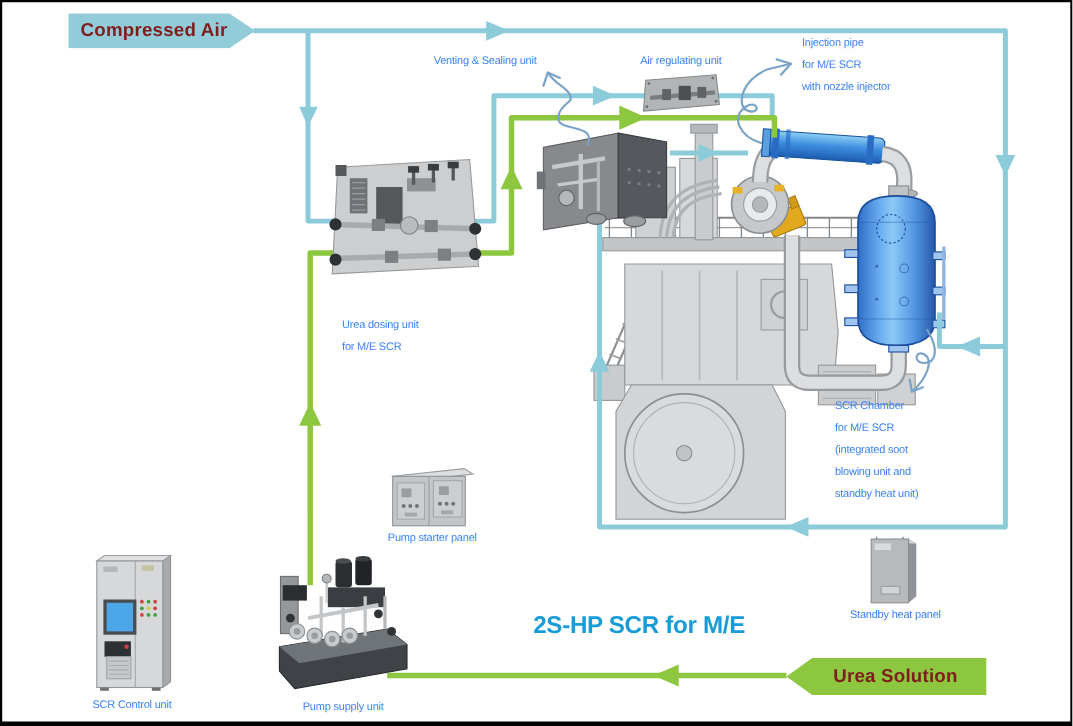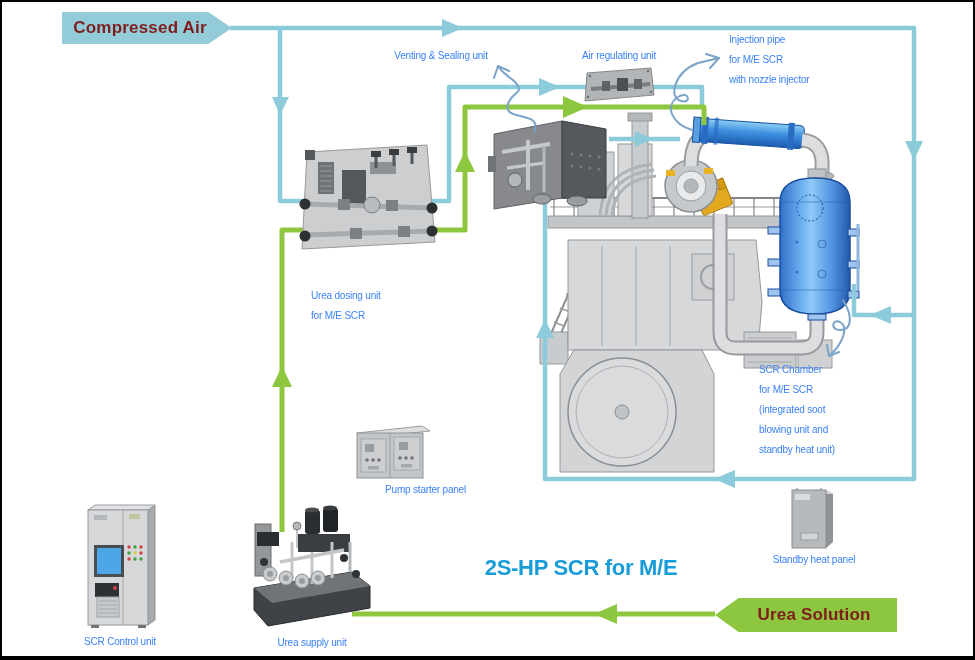--- a/index.html
+++ b/index.html
@@ -353,18 +353,18 @@
   </div>
 
   <div class="lbl" style="left:757px;top:358px;">
     <div>SCR Chamber</div>
     <div>for M/E SCR</div>
     <div>(integrated soot</div>
     <div>blowing unit and</div>
     <div>standby heat unit)</div>
   </div>
 
-  <div class="lbl center" style="left:318px;top:478px;width:146px;text-align:right;">Pump starter panel</div>
+  <div class="lbl center" style="left:318px;top:478px;width:146px;">Pump starter panel</div>
   <div class="lbl center" style="left:47px;top:630px;width:142px;">SCR Control unit</div>
   <div class="lbl center" style="left:737px;top:548px;width:150px;">Standby heat panel</div>
-  <div class="lbl center" style="left:239px;top:631px;width:142px;">Urea supply unit</div>
+  <div class="lbl center" style="left:239px;top:631px;width:142px;">Pump supply unit</div>
 
 </div>
 
 </body></html>

